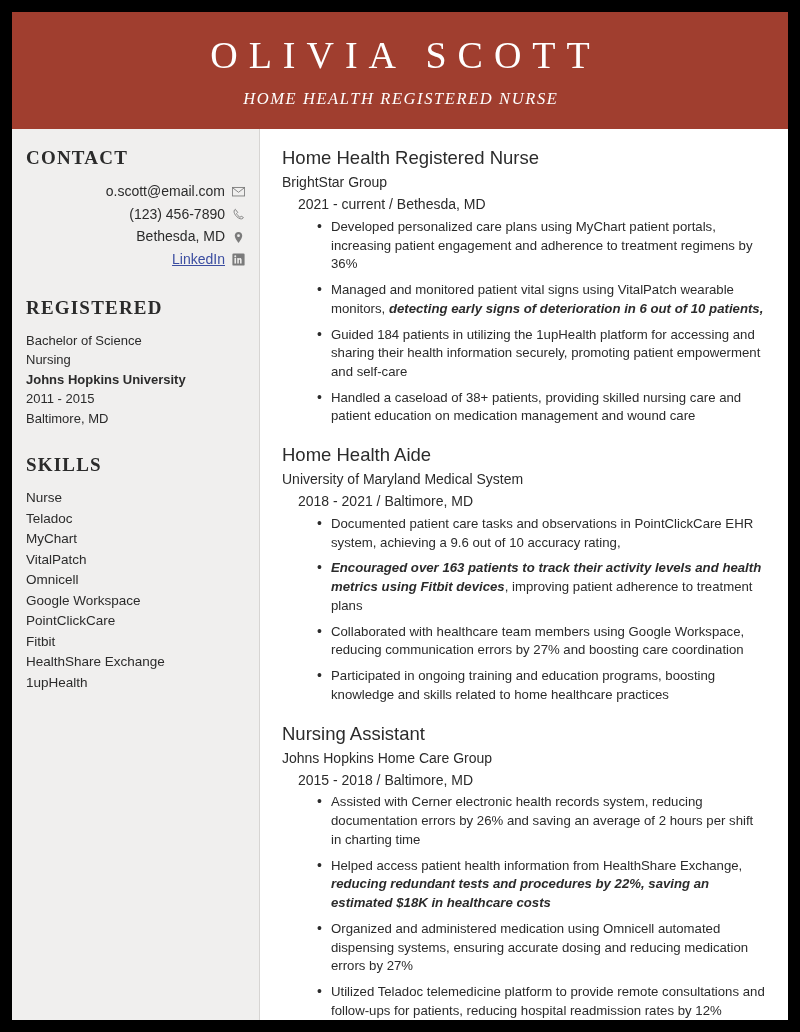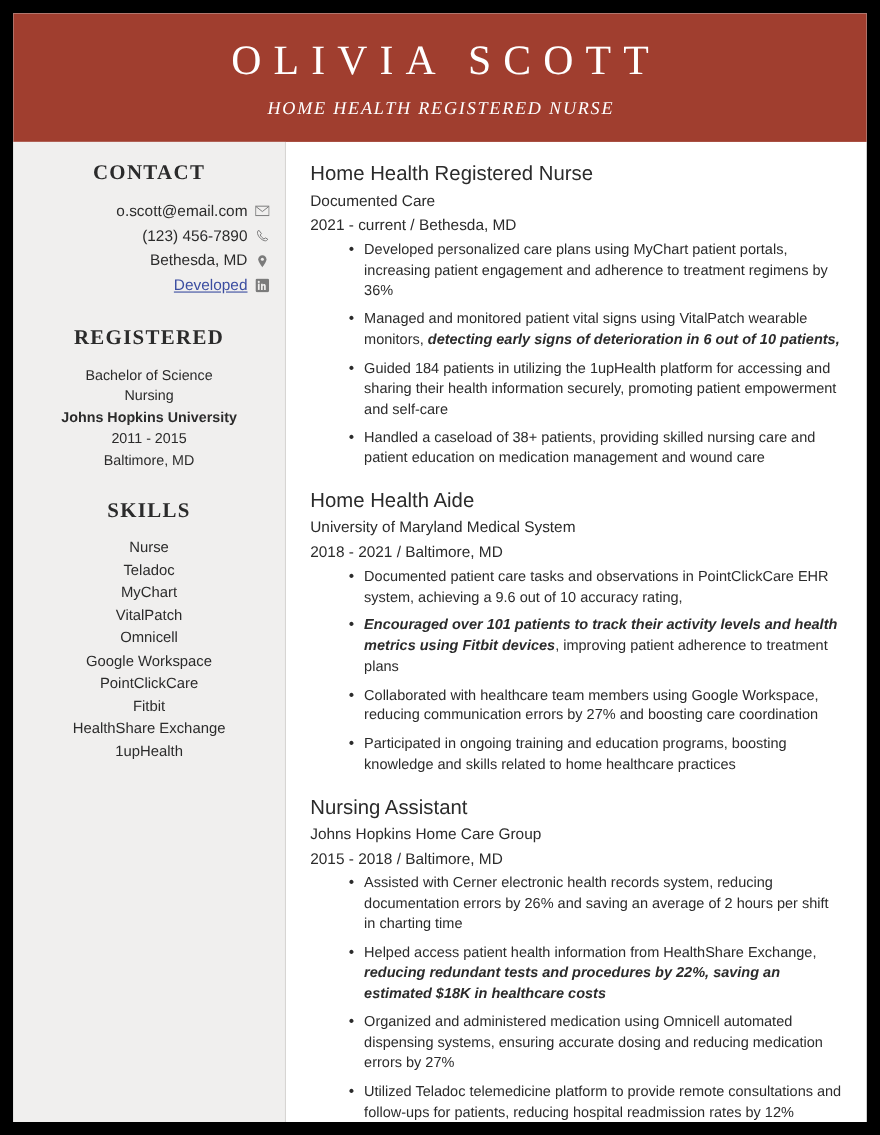--- a/index.html
+++ b/index.html
@@ -49,21 +49,21 @@
   
   .body-wrap {
     display: flex;
     height: 891px;
   }
   .sidebar {
     width: 247px;
     background: #f0efee;
     box-sizing: border-box;
     padding: 18px 14px 0 14px;
-    text-align: center;
+    text-align: left;
     color: #2b2b2b;
   }
   .main {
     flex: 1;
     box-sizing: border-box;
     padding: 17px 22px 0 22px;
     border-left: 1px solid #d7d5d3;
     color: #2b2b2b;
   }
   
@@ -126,20 +126,21 @@
   }
   .job-company {
     font-size: 14px;
     line-height: 1.35;
     margin-bottom: 3px;
   }
   .job-meta {
     font-size: 14px;
     line-height: 1.35;
     margin-bottom: 4px;
+    margin-left: 16px;
   }
   ul.bullets {
     margin: 0;
     padding-left: 19px;
     list-style: none;
   }
   ul.bullets li {
     position: relative;
     font-size: 13.2px;
     line-height: 1.42;
@@ -199,21 +200,21 @@
           <span class="contact-text">Bethesda, MD</span>
           <span class="ic">
             <svg viewBox="0 0 16 16" width="13" height="13">
                 <path d="M8 1.2 C5.4 1.2 3.4 3.2 3.4 5.8 C3.4 9 8 14.6 8 14.6 C8 14.6 12.6 9 12.6 5.8 C12.6 3.2 10.6 1.2 8 1.2 Z" fill="#7b7b7b"></path>
                 <circle cx="8" cy="5.7" r="1.7" fill="#f0efee"></circle>
               </svg>
           </span>
         </div>
 
         <div class="contact-row">
-          <span class="contact-text link">Developed</span>
+          <span class="contact-text link">LinkedIn</span>
           <span class="ic">
             <svg viewBox="0 0 16 16" width="13" height="13">
                 <rect x="0.5" y="0.5" width="15" height="15" rx="1.5" fill="#7b7b7b"></rect>
                 <rect x="3" y="6" width="2" height="7" fill="#f0efee"></rect>
                 <circle cx="4" cy="4" r="1.2" fill="#f0efee"></circle>
                 <path d="M6.5 13 V6 H8.4 V7 C9 6 11.8 5.7 11.8 8.5 V13 H9.9 V9 C9.9 7.6 8.4 7.7 8.4 9 V13 Z" fill="#f0efee"></path>
               </svg>
           </span>
         </div>
       </div>
@@ -240,21 +241,21 @@
         <div class="skill-line">HealthShare Exchange</div>
         <div class="skill-line">1upHealth</div>
       </div>
 
     </div>
 
     <div class="main">
 
       <div class="job">
         <div class="job-title">Home Health Registered Nurse</div>
-        <div class="job-company">Documented Care</div>
+        <div class="job-company">BrightStar Group</div>
         <div class="job-meta">2021 - current  /  Bethesda, MD</div>
         <ul class="bullets">
           <li>
             <span>Developed personalized care plans using MyChart patient portals, increasing patient engagement and adherence to treatment regimens by 36%</span>
           </li>
           <li>
             <span>Managed and monitored patient vital signs using VitalPatch wearable monitors, </span><em class="hl">detecting early signs of deterioration in 6 out of 10 patients,</em>
           </li>
           <li>
             <span>Guided 184 patients in utilizing the 1upHealth platform for accessing and sharing their health information securely, promoting patient empowerment and self-care</span>
@@ -267,21 +268,21 @@
 
       <div class="job">
         <div class="job-title">Home Health Aide</div>
         <div class="job-company">University of Maryland Medical System</div>
         <div class="job-meta">2018 - 2021  /  Baltimore, MD</div>
         <ul class="bullets">
           <li>
             <span>Documented patient care tasks and observations in PointClickCare EHR system, achieving a 9.6 out of 10 accuracy rating,</span>
           </li>
           <li>
-            <em class="hl">Encouraged over 101 patients to track their activity levels and health metrics using Fitbit devices</em><span>, improving patient adherence to treatment plans</span>
+            <em class="hl">Encouraged over 163 patients to track their activity levels and health metrics using Fitbit devices</em><span>, improving patient adherence to treatment plans</span>
           </li>
           <li>
             <span>Collaborated with healthcare team members using Google Workspace, reducing communication errors by 27% and boosting care coordination</span>
           </li>
           <li>
             <span>Participated in ongoing training and education programs, boosting knowledge and skills related to home healthcare practices</span>
           </li>
         </ul>
       </div>
 

